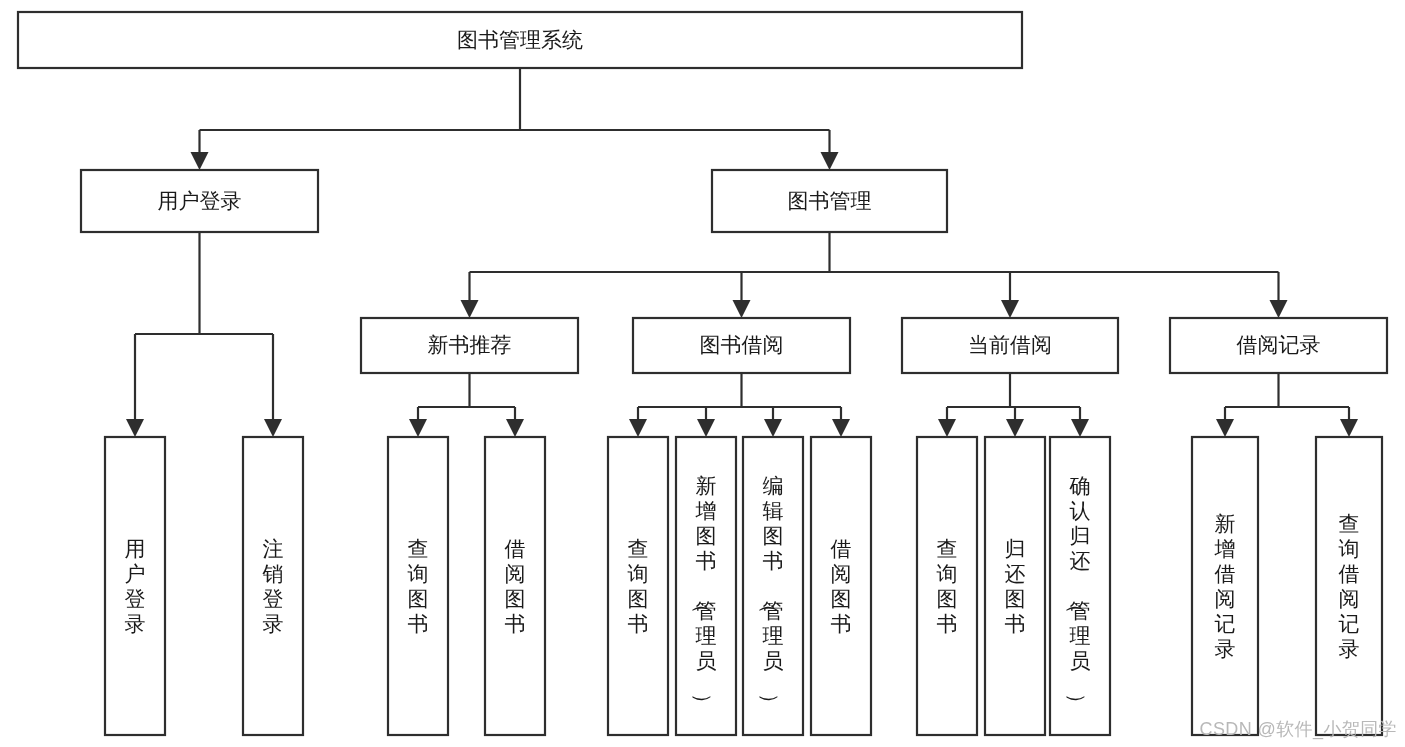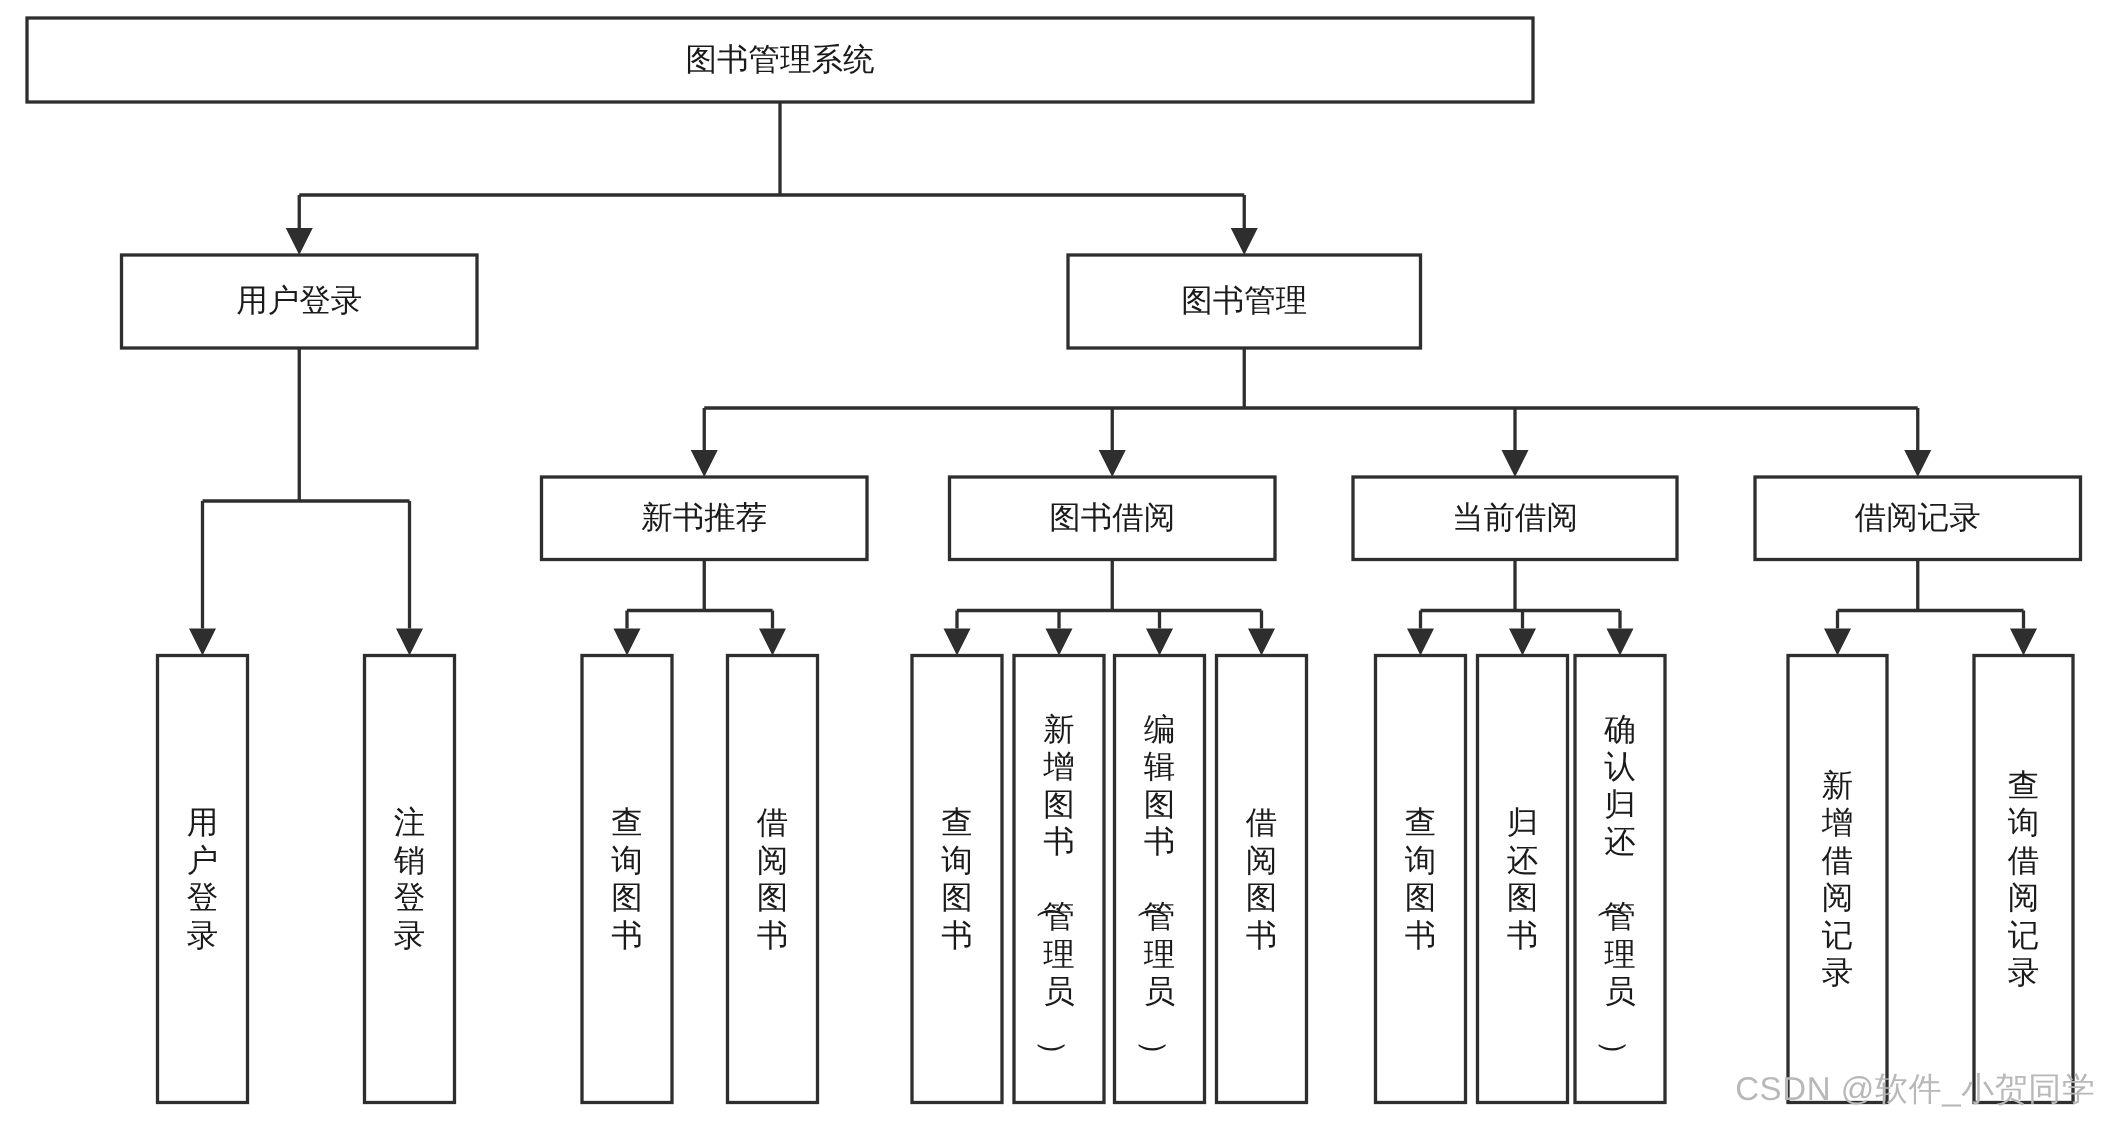--- a/index.html
+++ b/index.html
@@ -47,21 +47,21 @@
     font-family: "Liberation Sans", "DejaVu Sans", sans-serif;
     font-size: 21px;
     fill: #1a1a1a;
     text-anchor: middle;
   }
   .watermark-text {
     position: absolute;
     right: 8px;
     bottom: 6px;
     font-family: "Liberation Sans", "DejaVu Sans", sans-serif;
-    font-size: 22px;
+    font-size: 18px;
     color: #b8b8b8;
     letter-spacing: 0.4px;
     white-space: nowrap;
     pointer-events: none;
   }
 </style>
 </head>
 <body>
 
 <svg id="diagram-root" viewBox="0 0 1405 747" width="1405" height="747" xmlns="http://www.w3.org/2000/svg">

